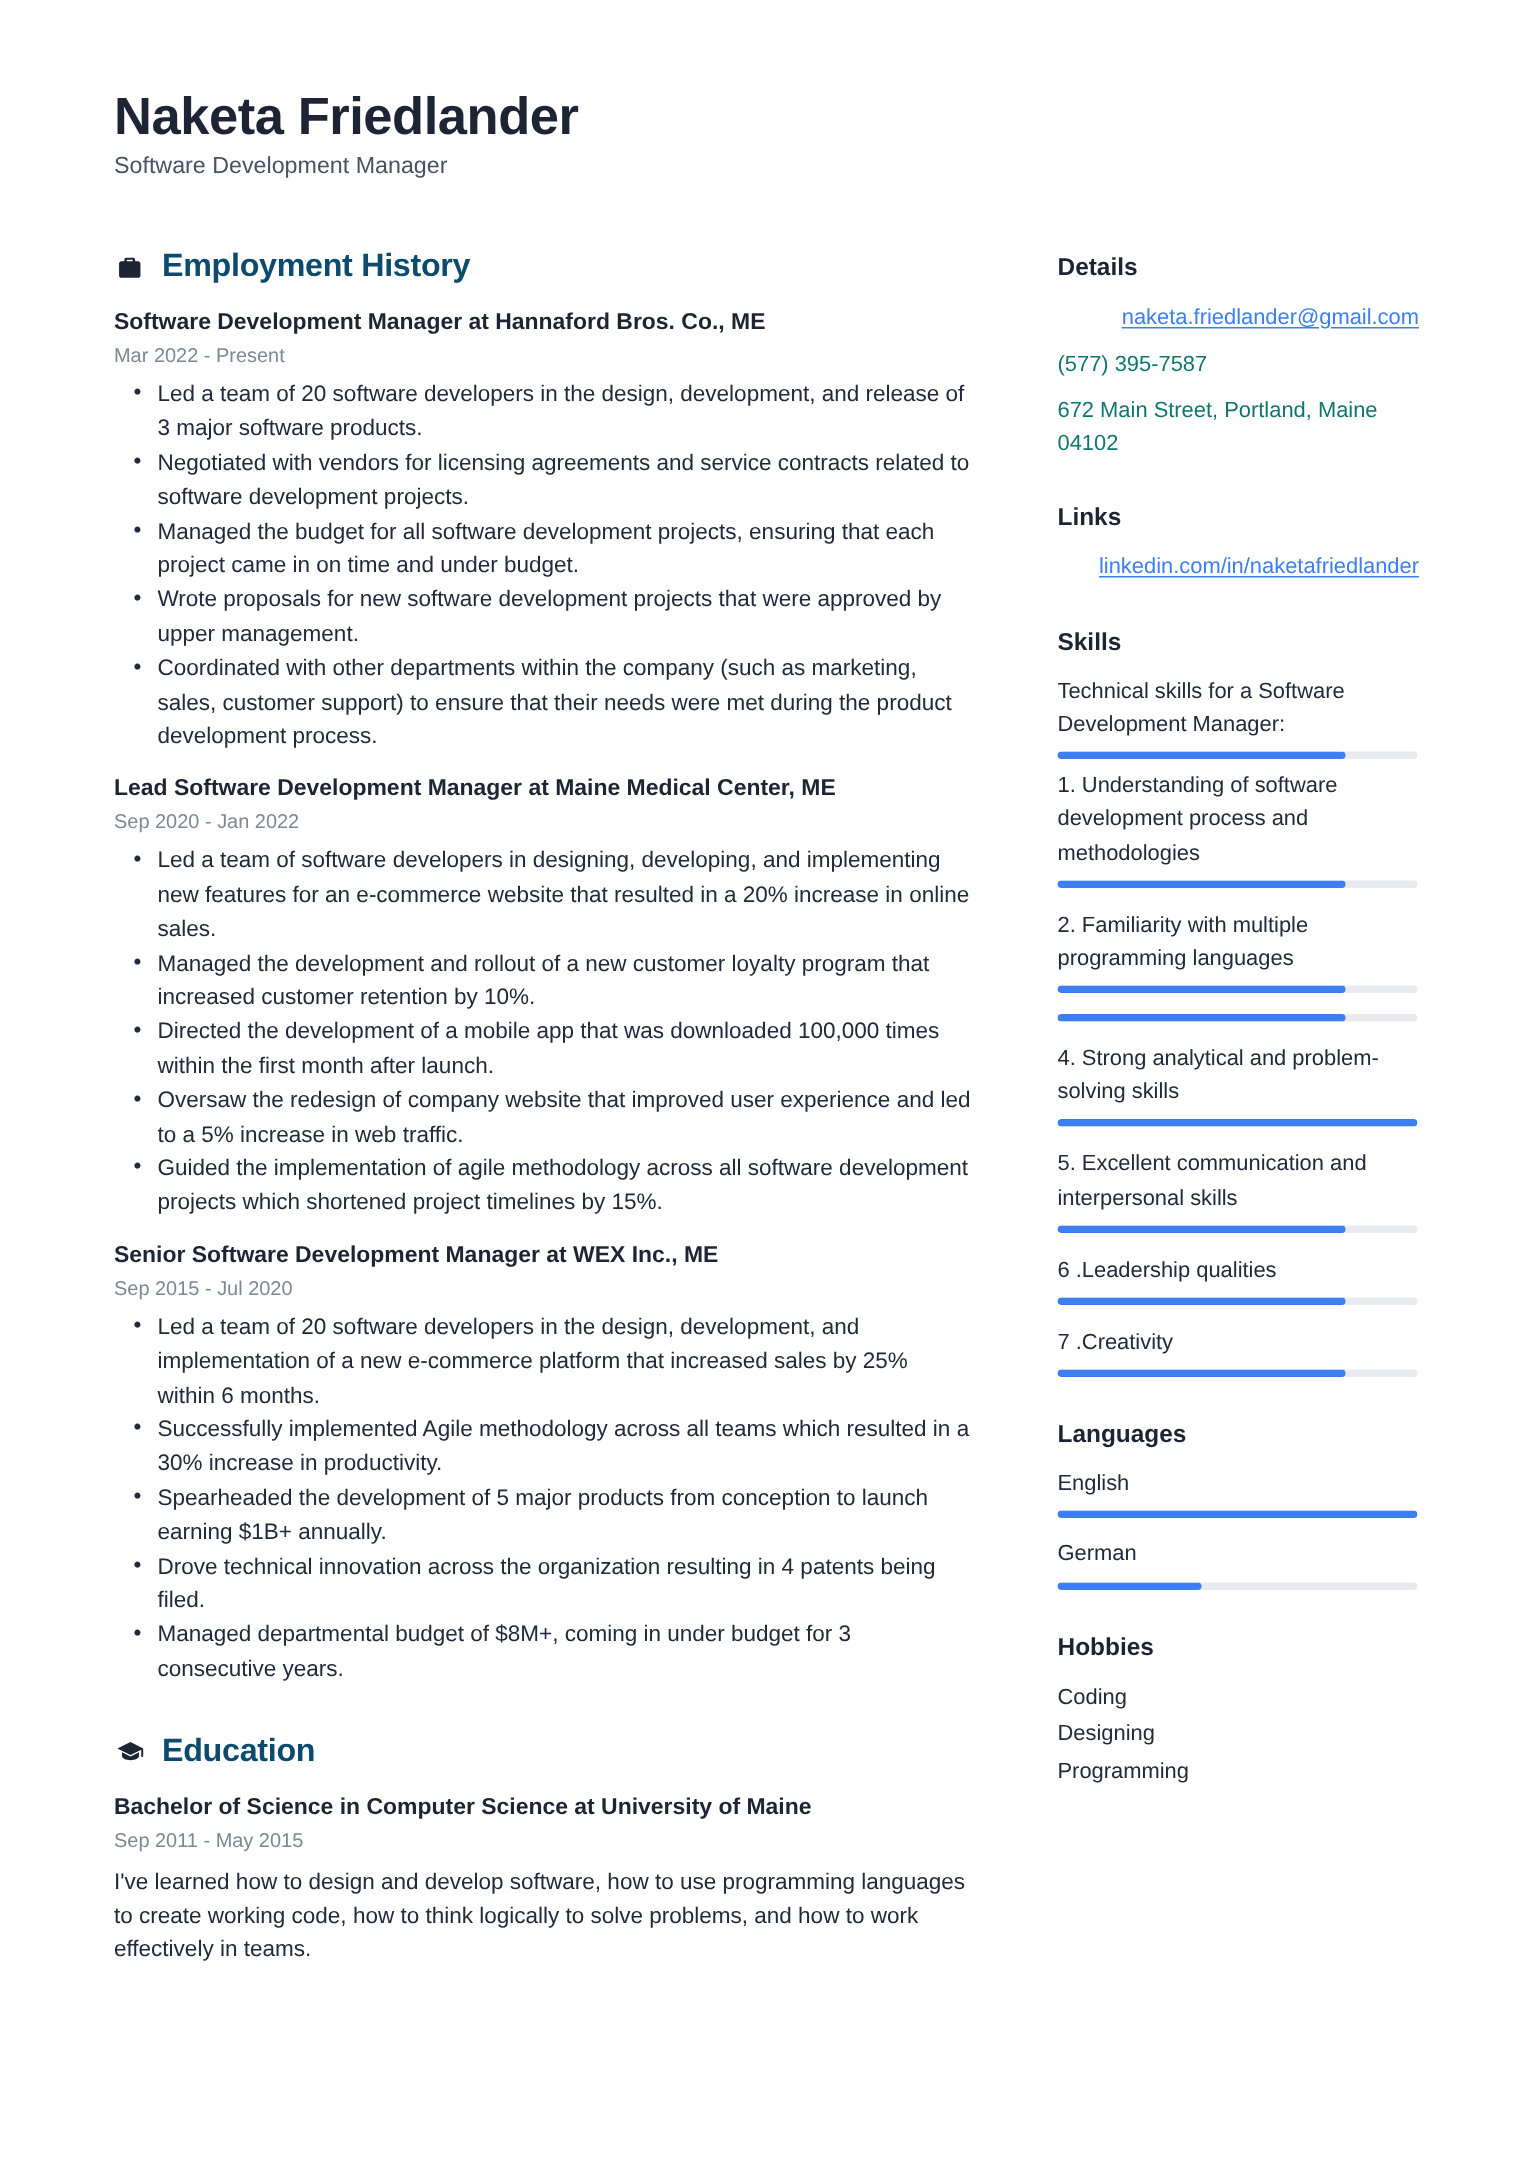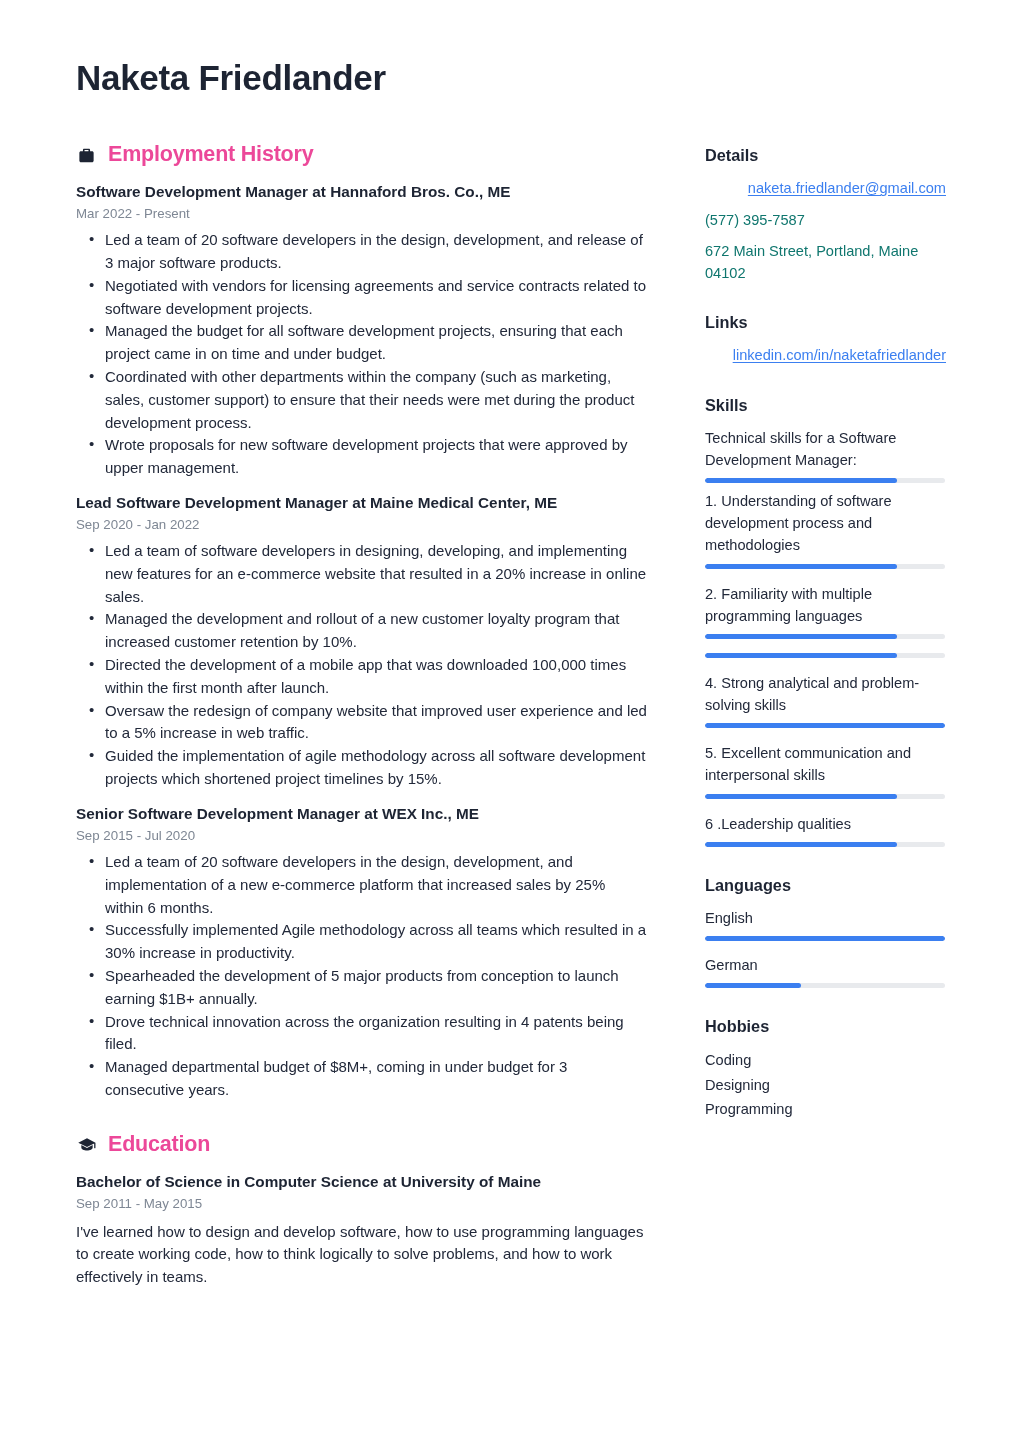--- a/index.html
+++ b/index.html
@@ -68,21 +68,21 @@
     width: 21px;
     height: 21px;
     color: #1d2433;
     flex: 0 0 21px;
   }
   .section-head .sec-icon svg { display: block; }
 
   .section-title {
     font-size: 21.5px;
     font-weight: 700;
-    color: #ec4899;
+    color: #0c4a6e;
     letter-spacing: -0.2px;
     line-height: 1.2;
   }
 
   
   .entry { margin-bottom: 2px; }
 
   .entry-title {
     font-size: 15.3px;
     font-weight: 700;
@@ -198,20 +198,21 @@
     line-height: 1.68;
   }
 </style>
 </head>
 <body>
 
 <div class="page">
 
   <div class="resume-header">
     <h1 class="full-name">Naketa Friedlander</h1>
+    <div class="job-title">Software Development Manager</div>
   </div>
 
   <div class="columns">
 
     <div class="col-main">
 
       <div>
         <div class="section-head">
           <span class="sec-icon">
             <svg width="19" height="19" viewBox="0 0 24 24" fill="currentColor" aria-hidden="true">
@@ -221,22 +222,22 @@
           <div class="section-title">Employment History</div>
         </div>
 
         <div class="entry">
           <div class="entry-title">Software Development Manager at Hannaford Bros. Co., ME</div>
           <div class="entry-date">Mar 2022 - Present</div>
           <ul class="bullets">
             <li>Led a team of 20 software developers in the design, development, and release of 3 major software products.</li>
             <li>Negotiated with vendors for licensing agreements and service contracts related to software development projects.</li>
             <li>Managed the budget for all software development projects, ensuring that each project came in on time and under budget.</li>
+            <li>Wrote proposals for new software development projects that were approved by upper management.</li>
             <li>Coordinated with other departments within the company (such as marketing, sales, customer support) to ensure that their needs were met during the product development process.</li>
-            <li>Wrote proposals for new software development projects that were approved by upper management.</li>
           </ul>
         </div>
 
         <div class="entry">
           <div class="entry-title">Lead Software Development Manager at Maine Medical Center, ME</div>
           <div class="entry-date">Sep 2020 - Jan 2022</div>
           <ul class="bullets">
             <li>Led a team of software developers in designing, developing, and implementing new features for an e-commerce website that resulted in a 20% increase in online sales.</li>
             <li>Managed the development and rollout of a new customer loyalty program that increased customer retention by 10%.</li>
             <li>Directed the development of a mobile app that was downloaded 100,000 times within the first month after launch.</li>
@@ -336,20 +337,26 @@
           </div>
         </div>
 
         <div class="rated-item">
           <div class="rated-label">6 .Leadership qualities</div>
           <div class="bar-track">
             <div class="bar-fill" style="width: 80%;"></div>
           </div>
         </div>
 
+        <div class="rated-item">
+          <div class="rated-label">7 .Creativity</div>
+          <div class="bar-track">
+            <div class="bar-fill" style="width: 80%;"></div>
+          </div>
+        </div>
       </div>
 
       <div class="side-block lang-block">
         <div class="side-title">Languages</div>
 
         <div class="rated-item">
           <div class="rated-label">English</div>
           <div class="bar-track">
             <div class="bar-fill" style="width: 100%;"></div>
           </div>

